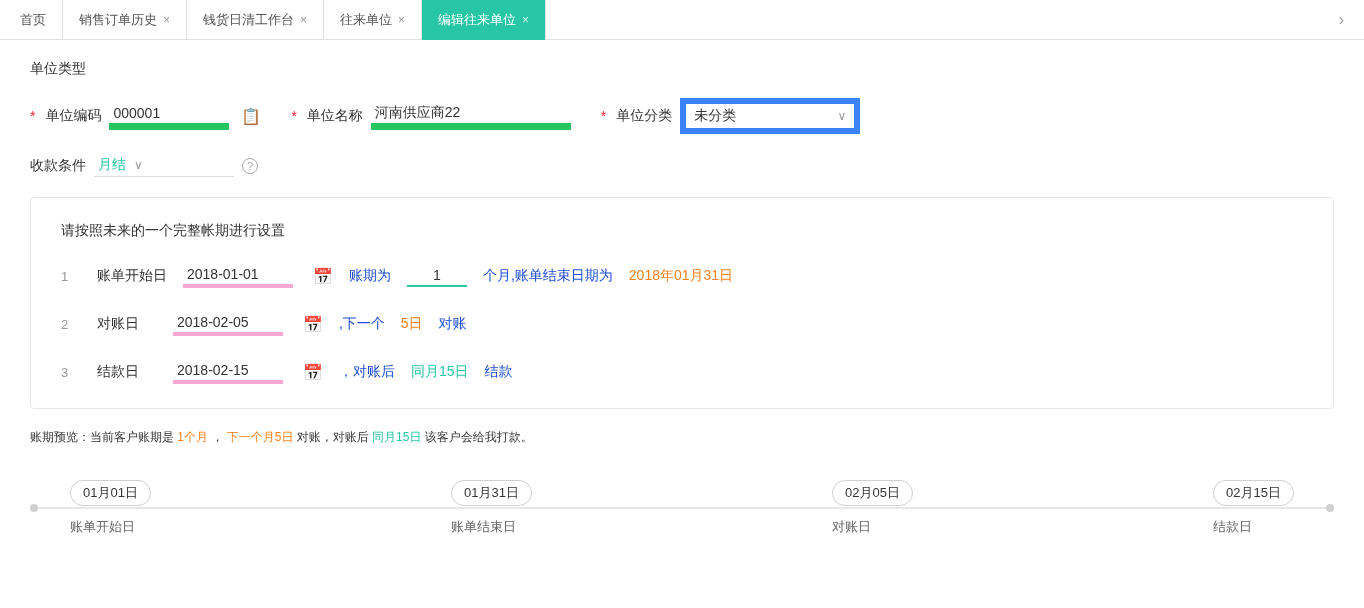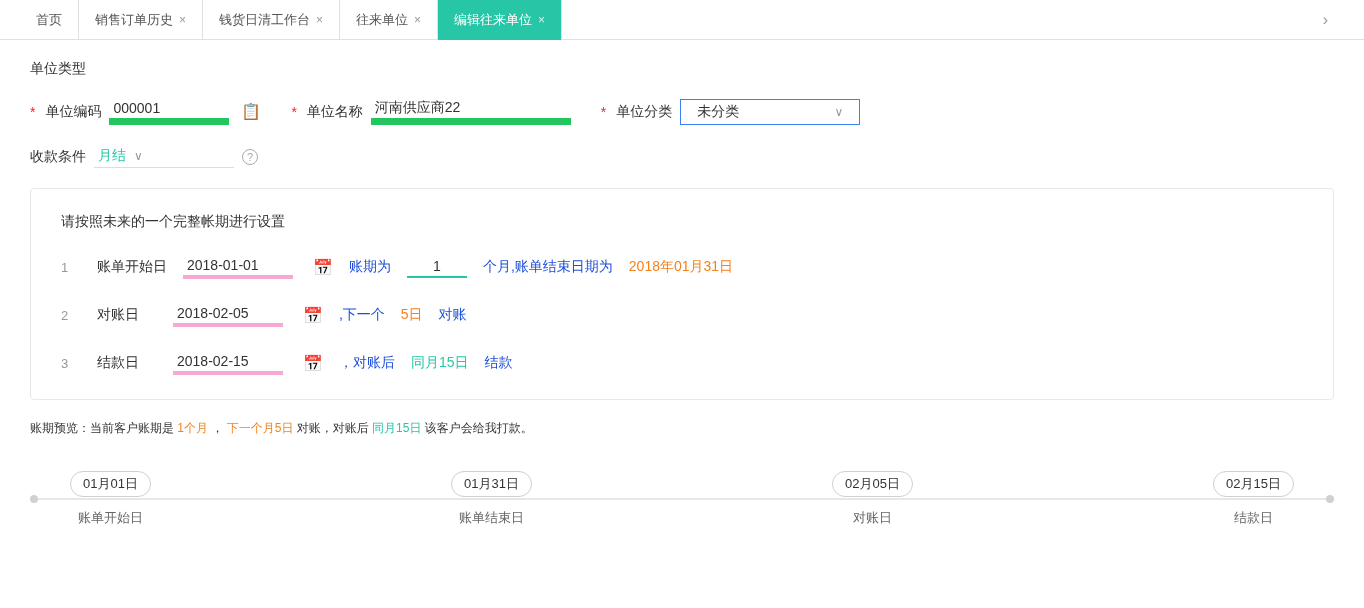--- a/index.html
+++ b/index.html
@@ -5,21 +5,21 @@
     * { box-sizing: border-box; margin: 0; padding: 0; }
     body { font-family: 'Microsoft YaHei', Arial, sans-serif; font-size: 14px; color: #333; background: #f5f5f5; }
 
     
     .tabs-bar {
       display: flex;
       align-items: center;
       background: #fff;
       border-bottom: 1px solid #e0e0e0;
       height: 40px;
-      padding: 0 26px;
+      padding: 0 10px;
     }
     .tab-item {
       display: flex;
       align-items: center;
       padding: 0 16px;
       height: 40px;
       cursor: pointer;
       font-size: 13px;
       color: #555;
       border-right: 1px solid #e0e0e0;
@@ -119,22 +119,22 @@
       display: inline-flex; align-items: center; justify-content: center;
       font-size: 11px;
       color: #aaa;
       cursor: pointer;
     }
 
     
     .category-select {
       display: flex;
       align-items: center;
-      border: 1px solid #3b82f6;
-      padding: 3px 16px;
+      border: 6px solid #3b82f6;
+      padding: 3px 8px;
       min-width: 180px;
       cursor: pointer;
       justify-content: space-between;
     }
     .calendar-icon {
       color: #26c6a6;
       cursor: pointer;
       font-size: 16px;
       margin-left: 4px;
     }
@@ -232,21 +232,20 @@
     .timeline-nodes {
       display: flex;
       justify-content: space-between;
       width: 100%;
       position: relative;
       z-index: 1;
     }
     .timeline-node {
       display: flex;
       flex-direction: column;
-      align-items: center;
       gap: 8px;
     }
     .node-badge {
       background: #fff;
       border: 1px solid #d0d0d0;
       border-radius: 20px;
       padding: 3px 12px;
       font-size: 13px;
       color: #333;
       white-space: nowrap;

